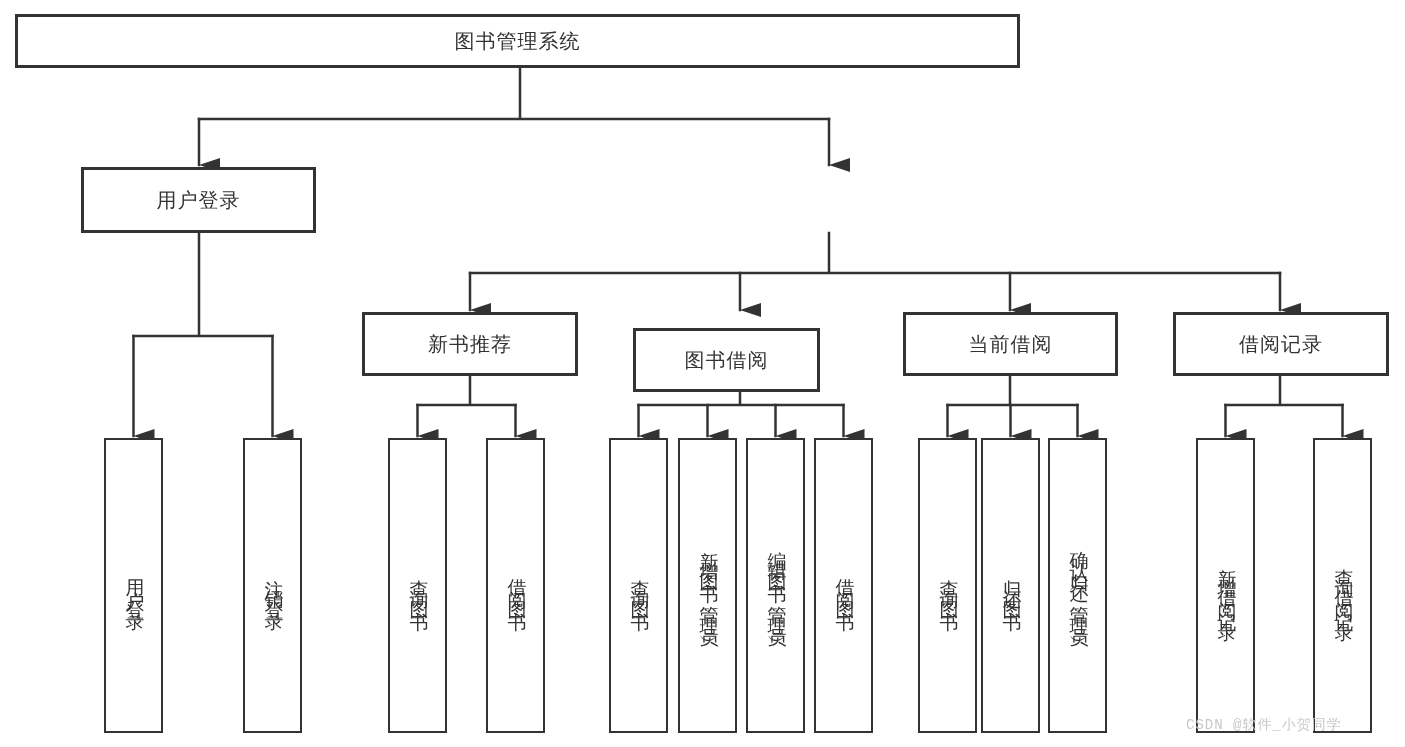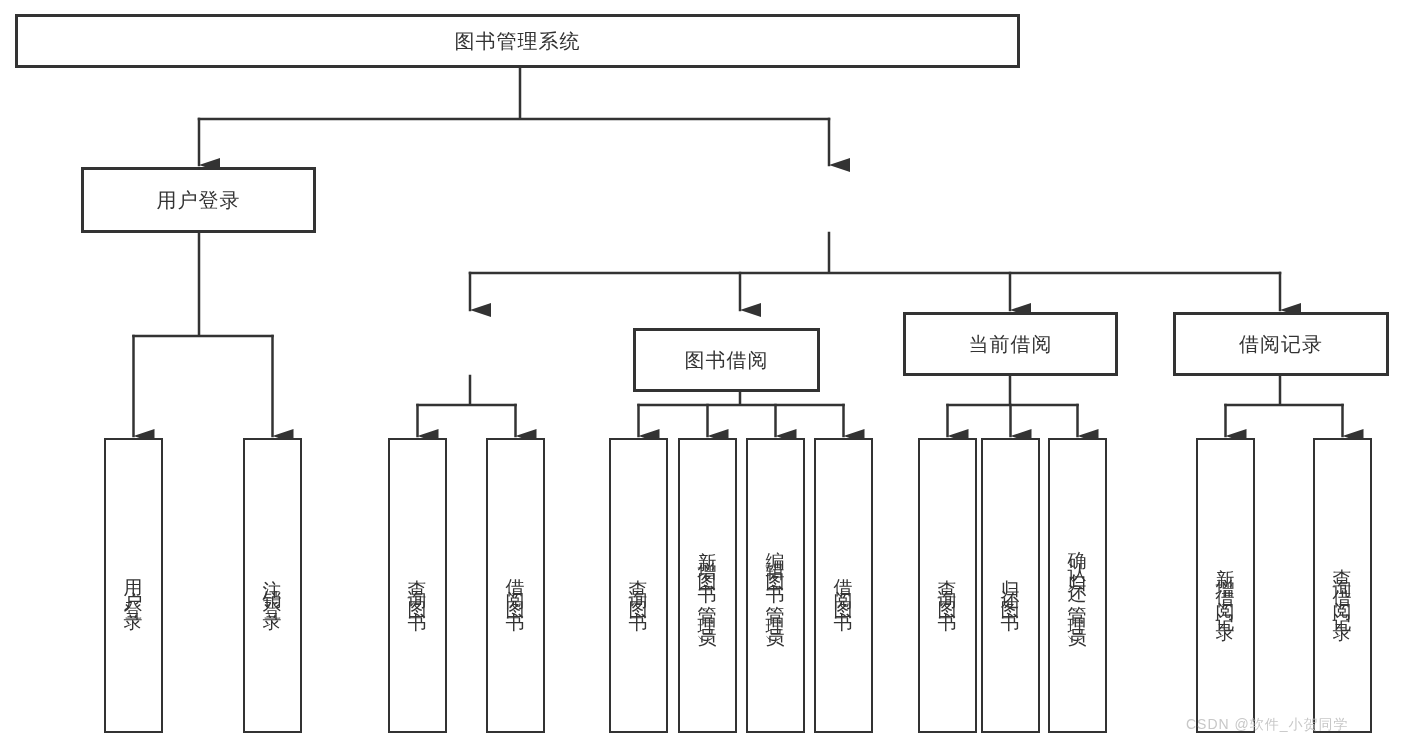--- a/index.html
+++ b/index.html
@@ -10,20 +10,21 @@
     --watermark:#c8c8c8;
     --bg:#ffffff;
   }
   html,body{margin:0;padding:0;background:var(--bg);}
   body{font-family:"Liberation Sans","DejaVu Sans",sans-serif;}
   .stage{
     position:relative;
     width:1405px;height:747px;
     background:var(--bg);
     overflow:hidden;
+    font-family:Liberation Mono, monospace;
   }
   .connectors{
     position:absolute;left:0;top:0;z-index:0;
   }
   .node{
     position:absolute;
     box-sizing:border-box;
     background:var(--box-fill);
     border:3px solid var(--box-border);
     display:flex;align-items:center;justify-content:center;
@@ -100,20 +101,23 @@
   </svg>
 
   <div class="node hbox" style="left:15px;top:14px;width:1005px;height:54px">
     <span>图书管理系统</span>
   </div>
 
   <div class="node hbox" style="left:81px;top:167px;width:235px;height:66px">
     <span>用户登录</span>
   </div>
 
+  <div class="node hbox" style="left:362px;top:312px;width:216px;height:64px">
+    <span>新书推荐</span>
+  </div>
   <div class="node hbox" style="left:633px;top:328px;width:187px;height:64px">
     <span>图书借阅</span>
   </div>
   <div class="node hbox" style="left:903px;top:312px;width:215px;height:64px">
     <span>当前借阅</span>
   </div>
   <div class="node hbox" style="left:1173px;top:312px;width:216px;height:64px">
     <span>借阅记录</span>
   </div>
 

